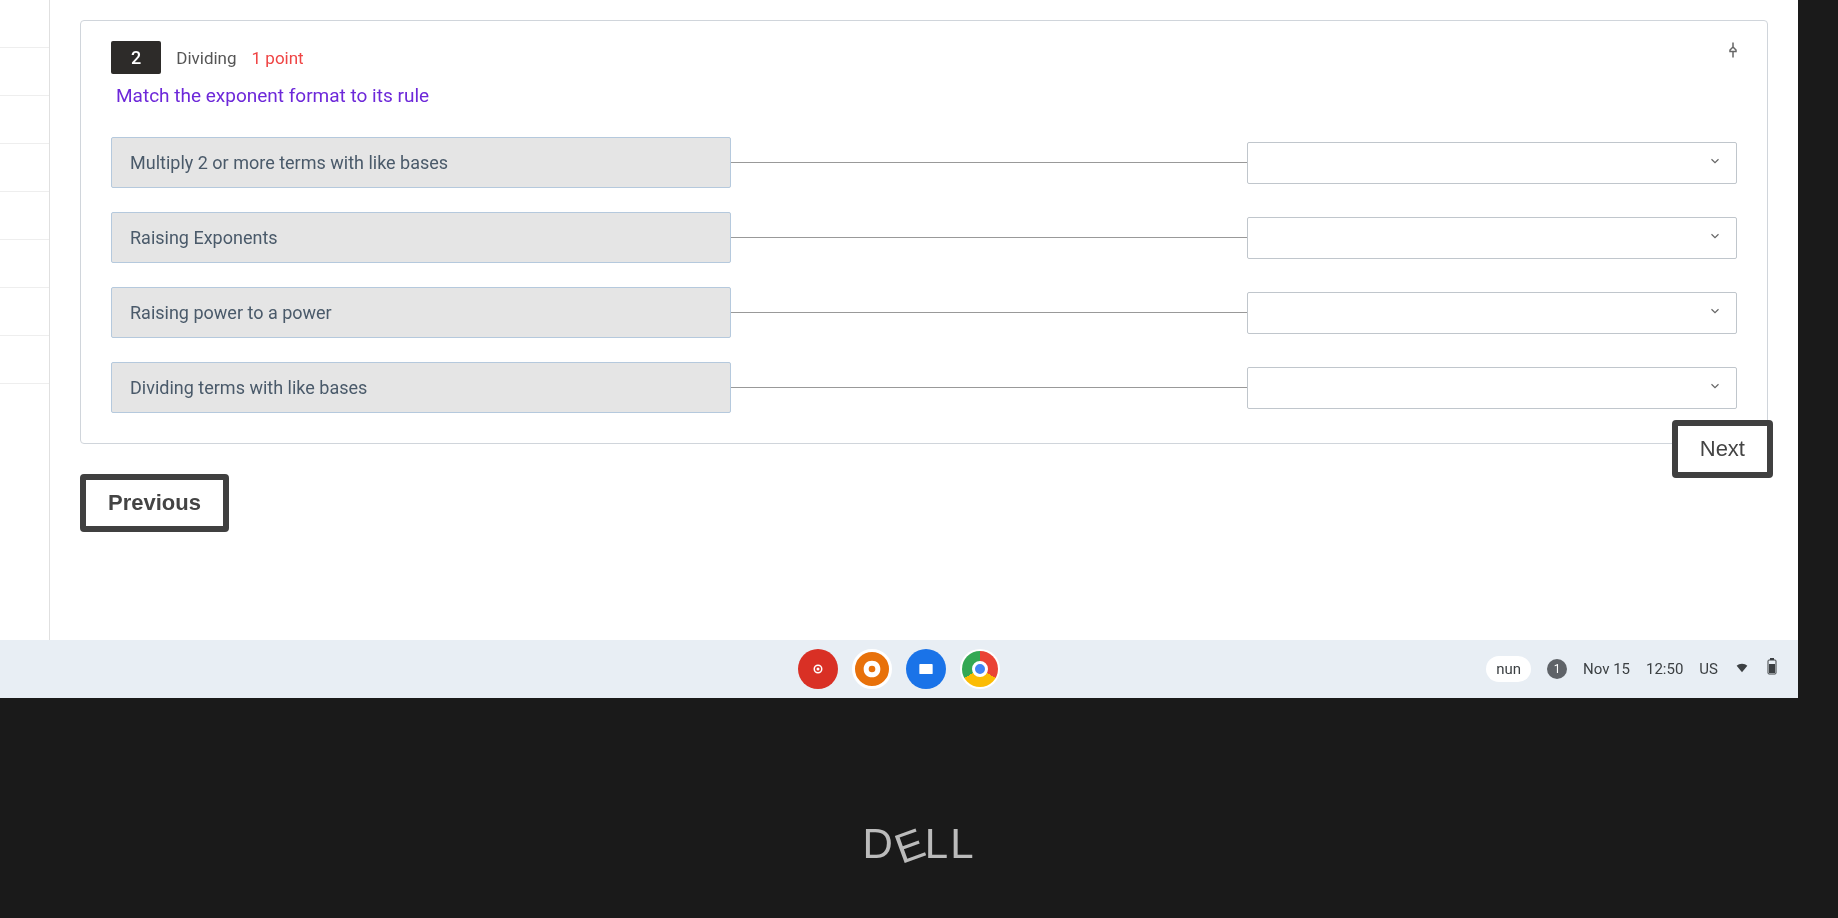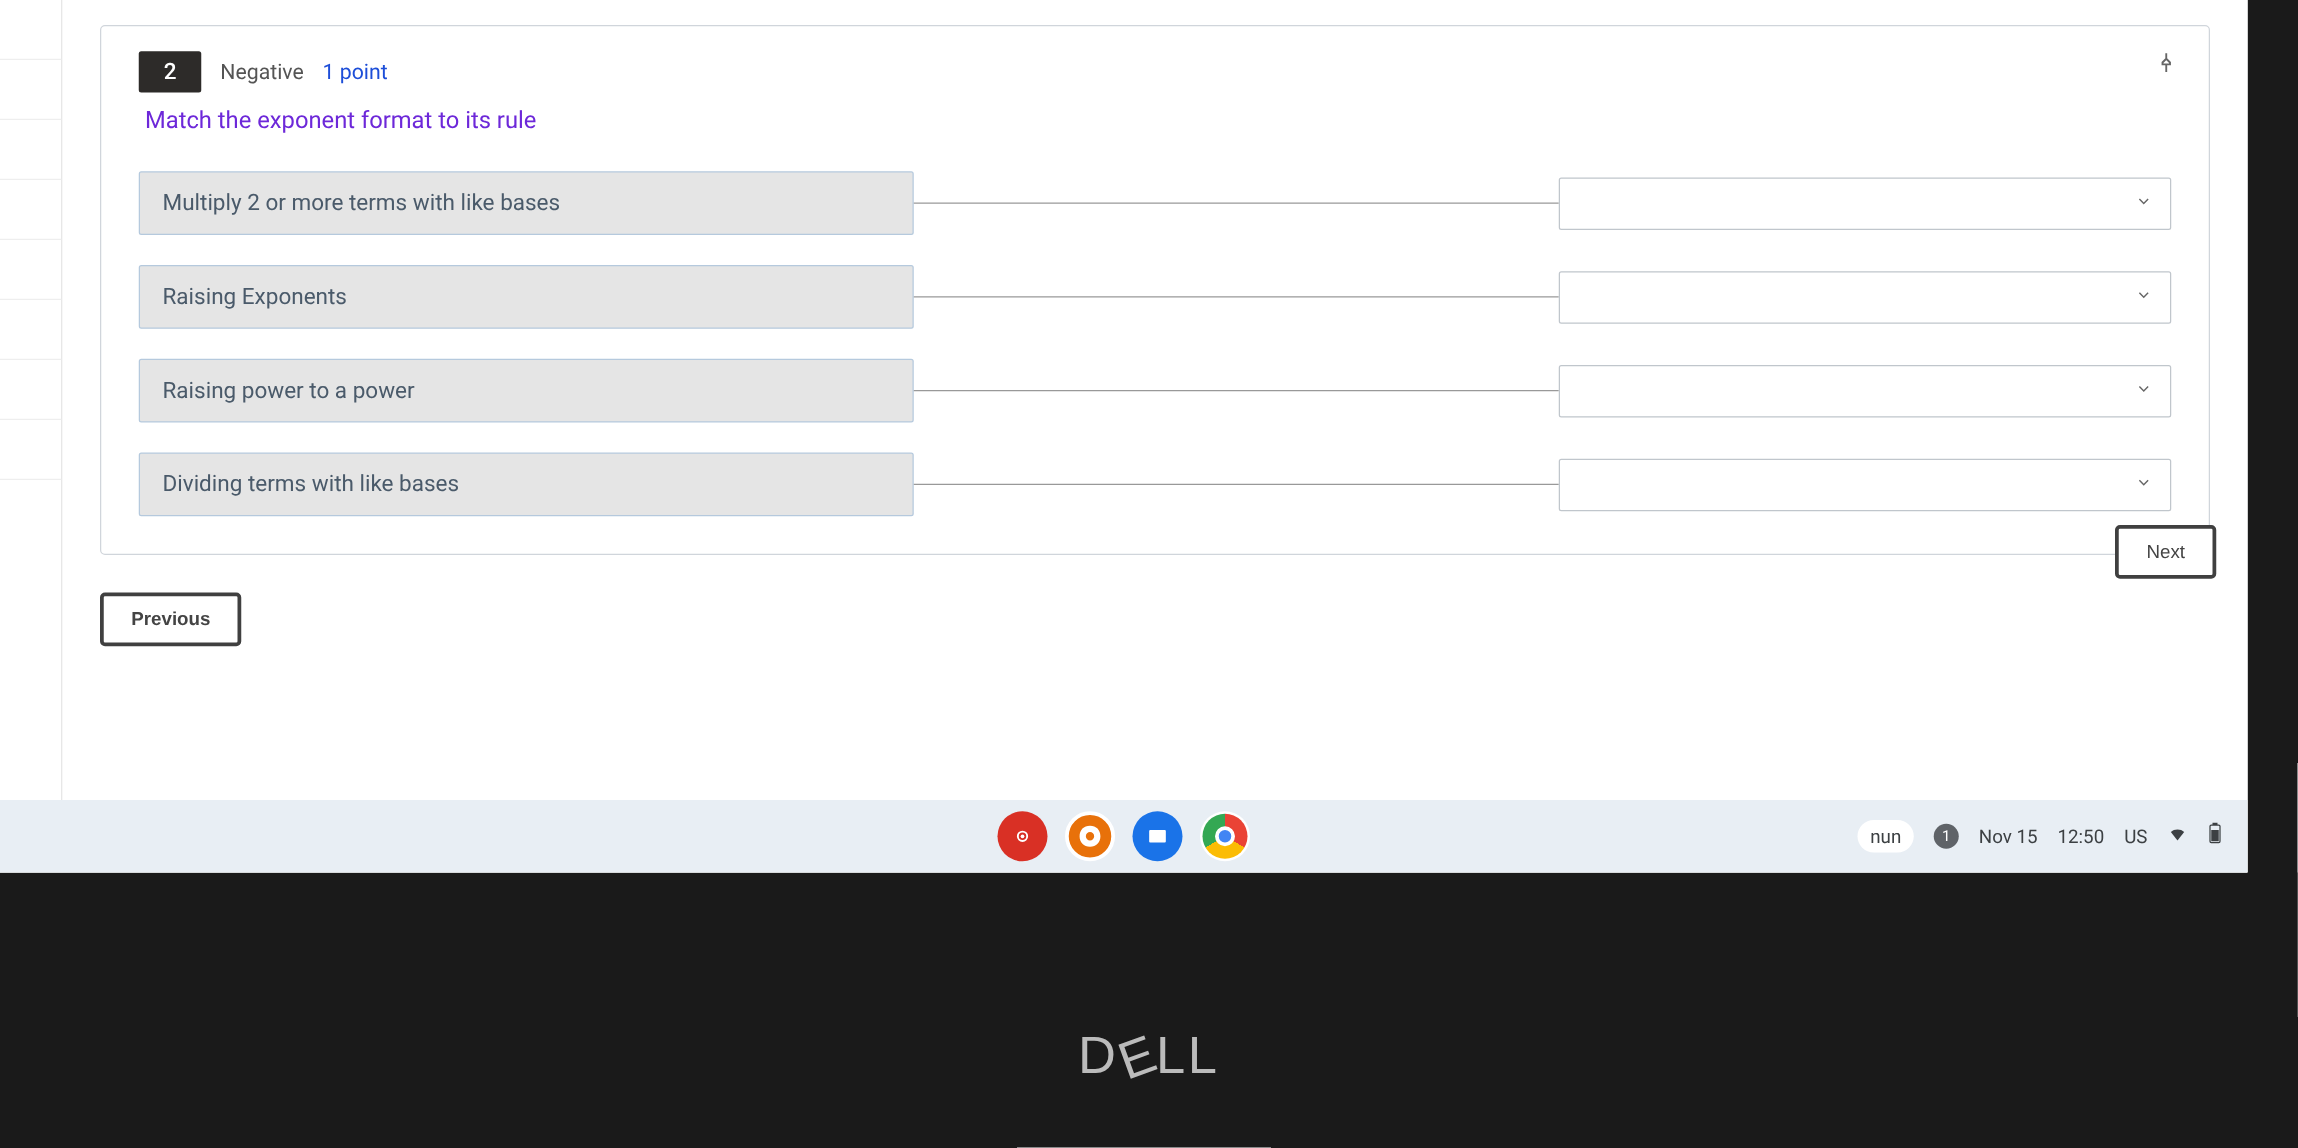--- a/index.html
+++ b/index.html
@@ -66,21 +66,21 @@
       font-weight: 500;
       border-radius: 2px;
     }
     
     .question-type {
       color: #555;
       font-size: 17px;
     }
     
     .question-points {
-      color: #1d4ed8;
+      color: #ef4444;
       font-size: 17px;
     }
     
     .pin-icon {
       position: absolute;
       top: 20px;
       right: 25px;
       cursor: pointer;
       color: #666;
     }
@@ -140,24 +140,24 @@
     
     .nav-buttons {
       display: flex;
       justify-content: space-between;
       align-items: flex-end;
       margin-top: 20px;
       position: relative;
     }
     
     .btn {
-      border: 3px solid #404040;
+      border: 6px solid #404040;
       background: #fff;
       padding: 10px 22px;
-      font-size: 15px;
+      font-size: 22px;
       color: #444;
       border-radius: 4px;
       cursor: pointer;
     }
     
     .btn-next {
       position: absolute;
       right: -5px;
       top: -44px;
     }
@@ -324,21 +324,21 @@
       <div class="left-nav-item"></div>
       <div class="left-nav-item"></div>
     </div>
 
     <div class="main-area">
 
       <div class="question-card">
 
         <div class="question-header">
           <div class="question-number-badge">2</div>
-          <div class="question-type">Negative</div>
+          <div class="question-type">Dividing</div>
           <div class="question-points">1 point</div>
         </div>
 
         <div class="pin-icon">
           <svg width="18" height="18" viewBox="0 0 24 24" fill="none" stroke="currentColor" stroke-width="2">
             <path d="M12 2 L12 8 L8 12 L8 14 L16 14 L16 12 L12 8 M12 14 L12 22"></path>
           </svg>
         </div>
 
         <div class="question-prompt">Match the exponent format to its rule</div>

